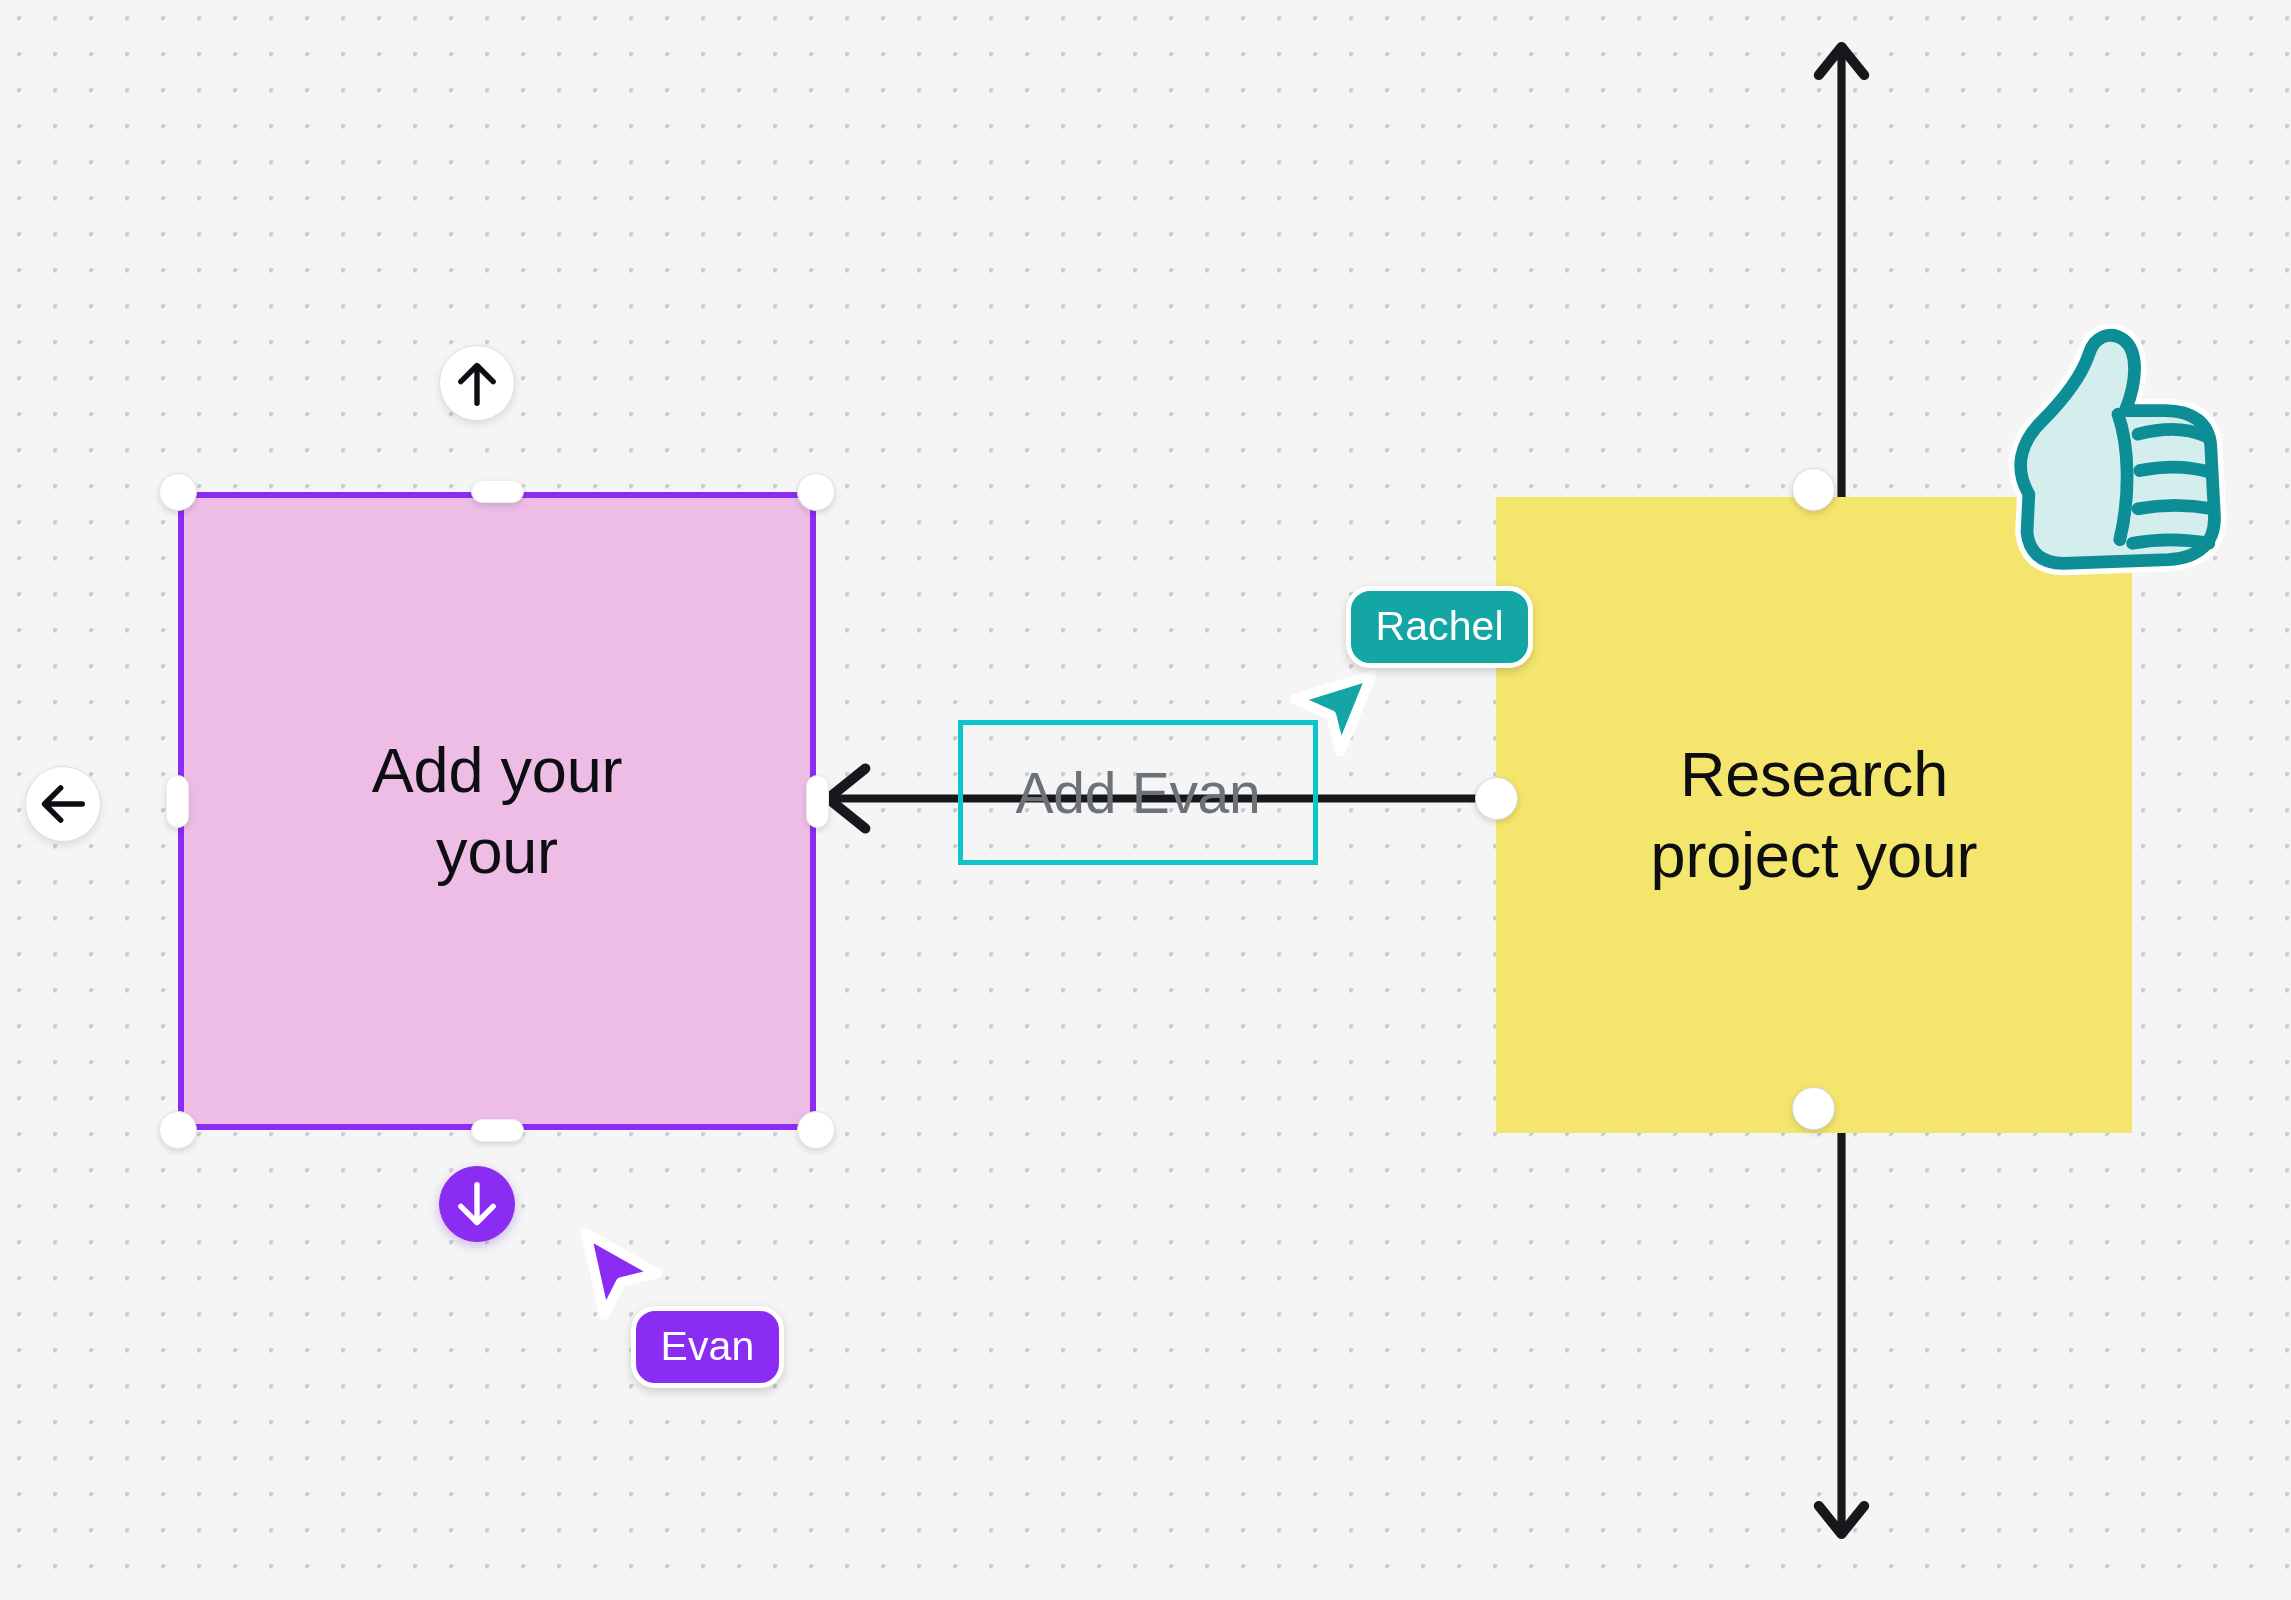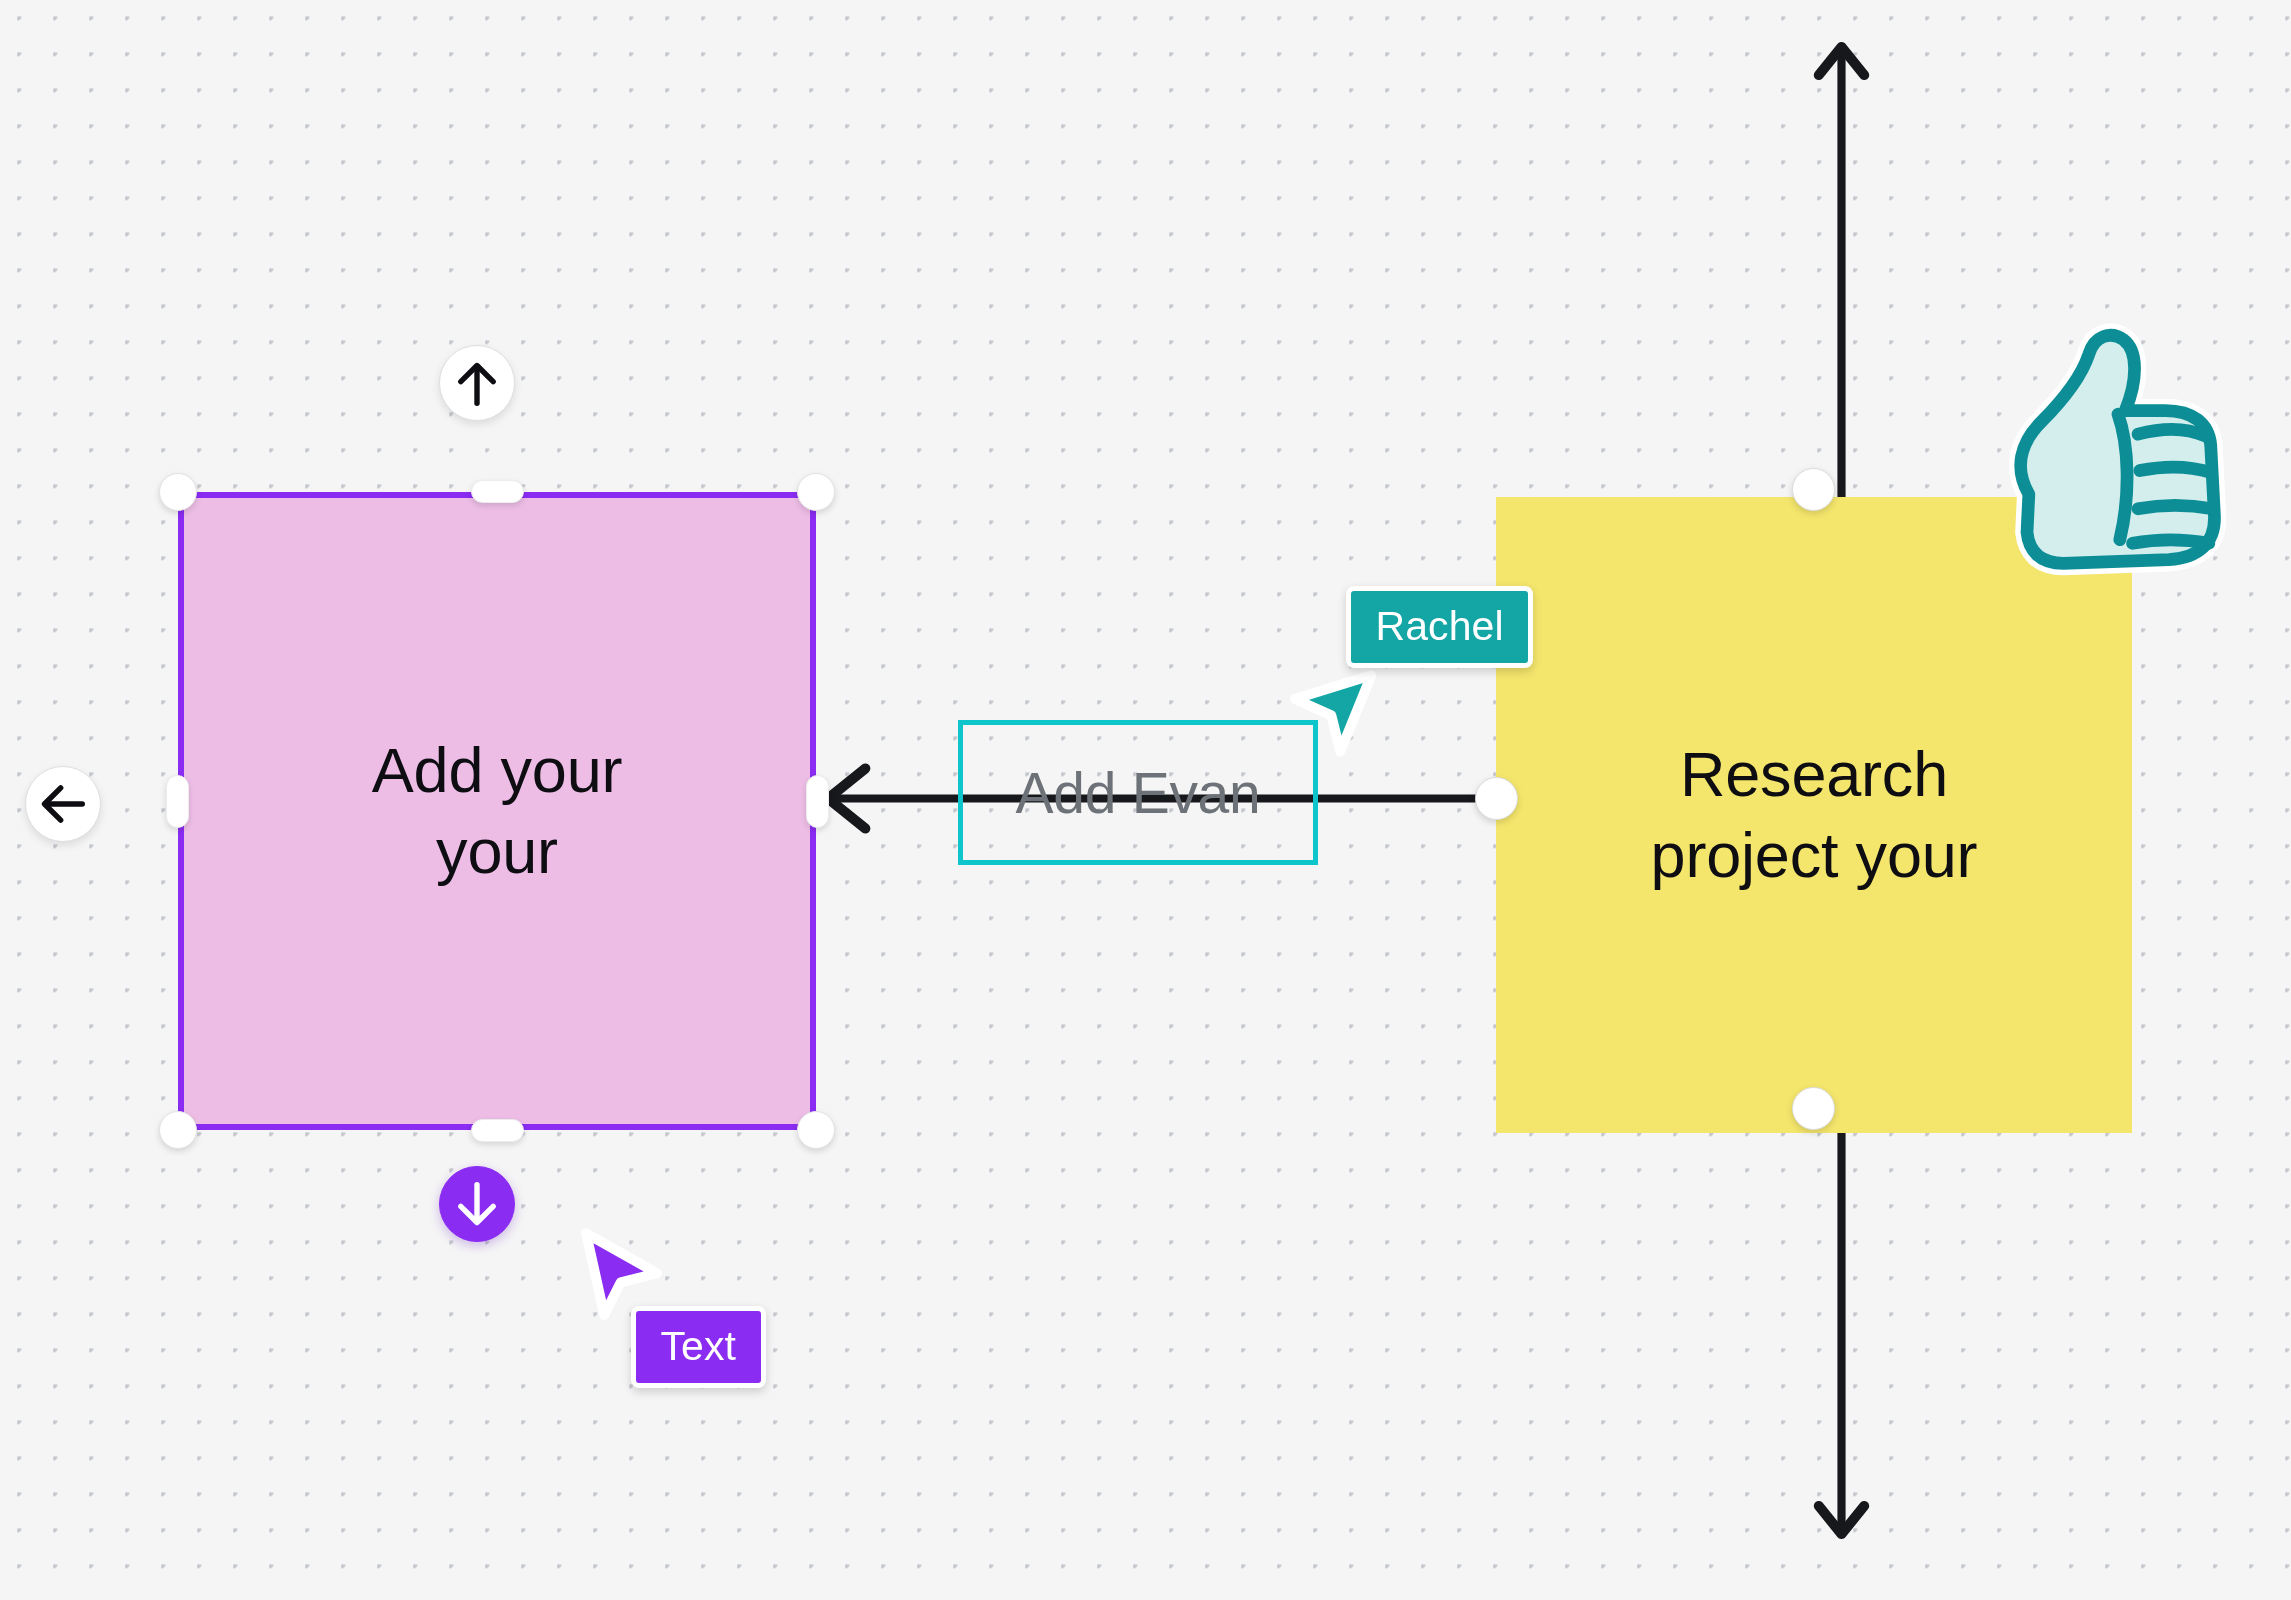--- a/index.html
+++ b/index.html
@@ -173,21 +173,21 @@
   }
 
   
   .cursor-wrap { position: absolute; }
   .cursor-label {
     position: absolute;
     color: #ffffff;
     font-size: 41px;
     font-weight: 500;
     padding: 11.8px 24.5px 13.6px 24.5px;
-    border-radius: 8px;
+    border-radius: 24px;
     border: 5.5px solid #ffffff;
     white-space: nowrap;
     box-shadow: 0 3.6px 10px rgba(0,0,0,0.16);
     letter-spacing: 0.1px;
     box-sizing: border-box;
   }
   #rachel-label { background: #14a5a5; left: 1346px; top: 586px; }
   #evan-label   { background: #8a2cf2; left: 631px;  top: 1306px; }
 
   .cursor-arrow { position: absolute; }
@@ -280,21 +280,21 @@
     <svg class="cursor-arrow" id="rachel-arrow" width="100" height="91" viewBox="0 0 110 100">
       <path d="M 96 8 L 12 34 L 52 52 L 62 92 Z" fill="#14a5a5" stroke="#ffffff" stroke-width="11" stroke-linejoin="round"></path>
     </svg>
     <div class="cursor-label" id="rachel-label">Rachel</div>
   </div>
 
   <div class="cursor-wrap">
     <svg class="cursor-arrow" id="evan-arrow" width="91" height="100" viewBox="0 0 100 110">
       <path d="M 10 8 L 88 52 L 48 62 L 30 98 Z" fill="#8a2cf2" stroke="#ffffff" stroke-width="11" stroke-linejoin="round"></path>
     </svg>
-    <div class="cursor-label" id="evan-label">Text</div>
+    <div class="cursor-label" id="evan-label">Evan</div>
   </div>
 
   <svg id="sticker-thumbsup" width="251" height="291" viewBox="0 0 276 320">
 
     <g fill="none" stroke="#ffffff" stroke-width="26" stroke-linejoin="round" stroke-linecap="round">
       <path d="M 46 196
                C 30 168 36 140 60 116
                C 84 92 104 66 112 42
                C 118 22 136 16 150 26
                C 166 38 166 70 152 104

